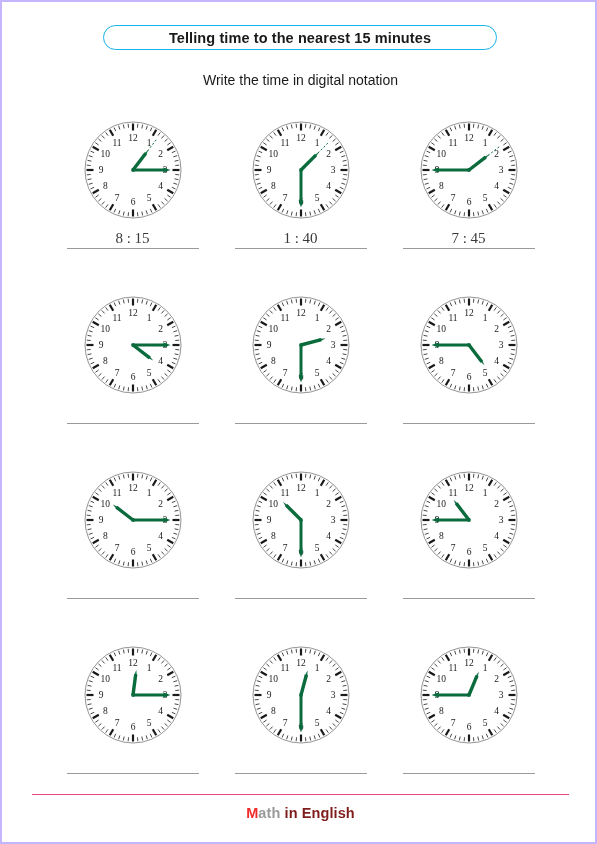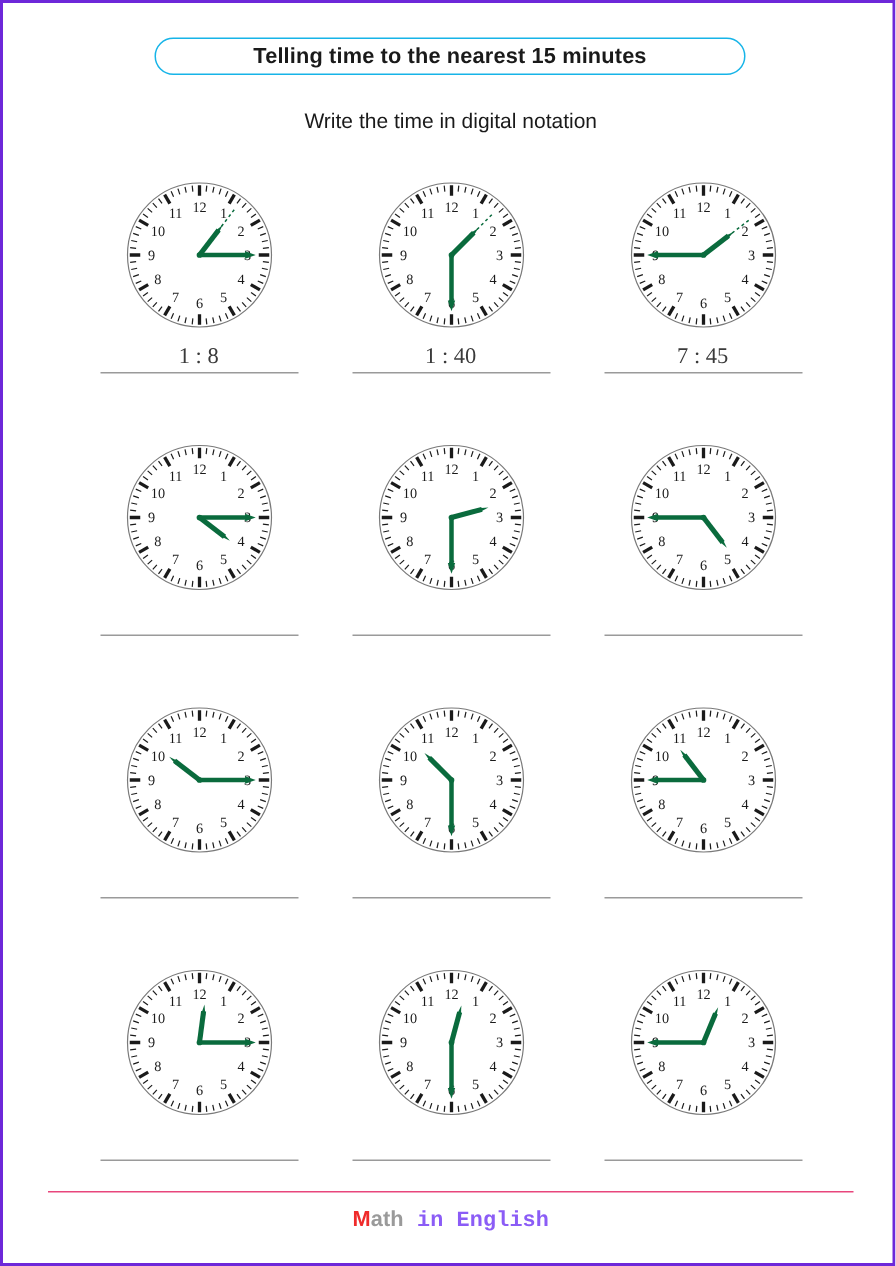--- a/index.html
+++ b/index.html
@@ -6,21 +6,21 @@
   body{
     width:597px;height:844px;
     font-family:"Liberation Sans", sans-serif;
     color:#231f20;
     position:relative;
     overflow:hidden;
   }
   #page{
     position:absolute;left:0;top:0;width:597px;height:844px;
     box-sizing:border-box;
-    border:2px solid #6d28d9;
+    border:2px solid #c4b5fd;
     background:#fff;
   }
   
   #title-box{
     position:absolute;left:101px;top:23px;width:394px;height:25px;
     box-sizing:border-box;
     border:1.4px solid #16b4e8;
     border-radius:13px;
     display:flex;align-items:center;justify-content:center;
   }
@@ -73,21 +73,21 @@
     position:absolute;left:30px;top:792px;width:537px;height:0;
     border-bottom:1.1px solid #e8467c;
   }
   #logo{
     position:absolute;left:0;top:803px;width:597px;text-align:center;
     font-family:"Liberation Sans", sans-serif;
     font-size:14.5px;font-weight:bold;letter-spacing:.1px;
   }
   #logo .m{color:#ef2b2b;}
   #logo .ath{color:#9a9a9a;text-align:right;}
-  #logo .rest{color:#8b5cf6;font-family:Liberation Mono, monospace;}
+  #logo .rest{color:#7f1d1d;}
 </style>
 </head>
 <body>
 
 <div id="page">
 
   <div id="title-box">
     <span id="title-text">Telling time to the nearest 15 minutes</span>
   </div>
 
@@ -173,21 +173,21 @@
               <text x="40.00" y="31.59" text-anchor="middle" font-family="&quot;Liberation Serif&quot;, serif" font-size="9.5" fill="#1a1a1a">11</text>
               <line x1="56" y1="56" x2="79.74" y2="25.06" stroke="#0a6b3d" stroke-width="1" stroke-dasharray="2,2"></line>
               <line x1="56" y1="56" x2="68.78" y2="39.34" stroke="#0a6b3d" stroke-width="3.4" stroke-linecap="butt"></line>
               <polygon points="71.52,35.77 66.05,40.47 68.40,42.27" fill="#0a6b3d"></polygon>
               <line x1="56" y1="56" x2="89.00" y2="56.00" stroke="#0a6b3d" stroke-width="3.0" stroke-linecap="butt"></line>
               <polygon points="93.50,56.00 86.40,53.55 86.40,58.45" fill="#0a6b3d"></polygon>
               <circle cx="56" cy="56" r="1.9" fill="#0a6b3d"></circle>
             </svg>
           </div>
           <div class="answer">
-            <span class="answer-text">1 : 8</span>
+            <span class="answer-text">8 : 15</span>
             <div class="answer-line"></div>
           </div>
         </div>
         <div class="cell">
           <div class="clock-wrap">
             <svg width="112" height="112" viewBox="0 0 112 112">
               <circle cx="56" cy="56" r="48" fill="#ffffff" stroke="#7a7a7a" stroke-width="0.8"></circle>
               <line x1="56.00" y1="9.50" x2="56.00" y2="16.50" stroke="#1a1a1a" stroke-width="2.2"></line>
               <line x1="60.86" y1="9.75" x2="60.44" y2="13.73" stroke="#1a1a1a" stroke-width="0.8"></line>
               <line x1="65.67" y1="10.52" x2="64.84" y2="14.43" stroke="#1a1a1a" stroke-width="0.8"></line>

